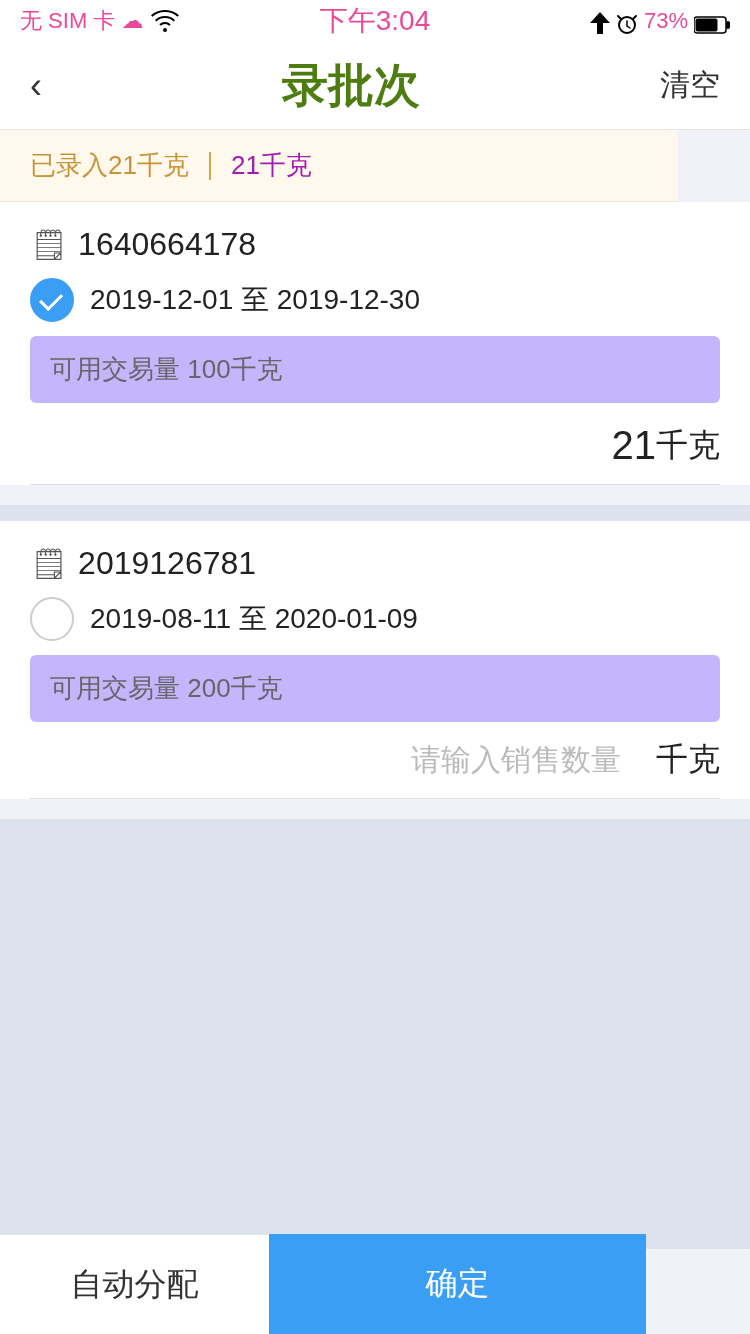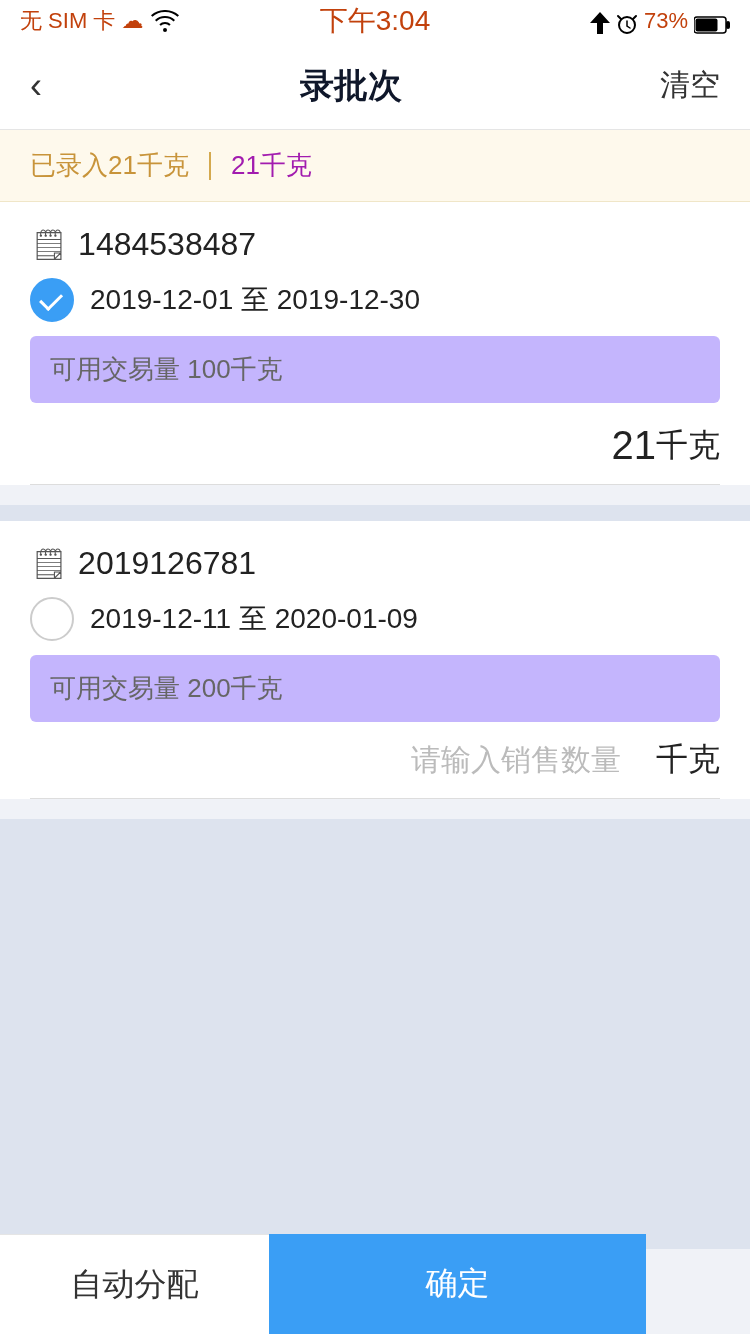--- a/index.html
+++ b/index.html
@@ -15,21 +15,21 @@
     
     .status-bar {
       width: 750px;
       height: 42px;
       background: #fff;
       display: flex;
       align-items: center;
       justify-content: space-between;
       padding: 0 20px;
       font-size: 24px;
-      color: #c2410c;
+      color: #ec4899;
     }
     .status-left {
       display: flex;
       align-items: center;
       gap: 8px;
       font-size: 22px;
     }
     .status-center {
       font-size: 28px;
       font-weight: 500;
@@ -54,33 +54,33 @@
       justify-content: space-between;
       padding: 0 30px;
       border-bottom: 1px solid #e5e5e5;
     }
     .nav-back {
       font-size: 36px;
       color: #333;
       cursor: pointer;
     }
     .nav-title {
-      font-size: 34px;
+      font-size: 46px;
       font-weight: 600;
-      color: #0f172a;
+      color: #4d7c0f;
     }
     .nav-clear {
       font-size: 30px;
       color: #333;
       cursor: pointer;
     }
 
     
     .summary-banner {
-      width: 750px;
+      width: 678px;
       background: #fef9ec;
       padding: 18px 30px;
       display: flex;
       align-items: center;
       gap: 20px;
       border-bottom: 1px solid #f0e6c8;
     }
     .summary-label {
       font-size: 26px;
       color: #c8943a;
@@ -286,21 +286,21 @@
 <div class="summary-banner">
   <span class="summary-label">已录入21千克</span>
   <div class="summary-divider"></div>
   <span class="summary-value">21千克</span>
 </div>
 
 <div class="batch-card">
   <div class="batch-card-inner">
     <div class="batch-id-row">
       <span class="batch-icon">🗒</span>
-      <span class="batch-id">1484538487</span>
+      <span class="batch-id">1640664178</span>
     </div>
     <div class="batch-date-row">
       <div class="radio-circle checked"></div>
       <span class="batch-date">2019-12-01 至 2019-12-30</span>
     </div>
     <div class="available-box">可用交易量 100千克</div>
   </div>
   <div class="quantity-row">
     <span class="quantity-value">21</span>
     <span class="quantity-unit">千克</span>
@@ -311,21 +311,21 @@
 <div class="section-divider"></div>
 
 <div class="second-card-wrapper">
   <div class="batch-card-inner">
     <div class="batch-id-row">
       <span class="batch-icon">🗒</span>
       <span class="batch-id">2019126781</span>
     </div>
     <div class="batch-date-row">
       <div class="radio-circle"></div>
-      <span class="batch-date">2019-12-11 至 2020-01-09</span>
+      <span class="batch-date">2019-08-11 至 2020-01-09</span>
     </div>
     <div class="available-box">可用交易量 200千克</div>
   </div>
   <div class="quantity-input-row">
     <input class="quantity-input" type="number" placeholder="请输入销售数量" style="">
     <span class="quantity-unit">千克</span>
   </div>
   <div class="divider-line"></div>
 </div>
 

